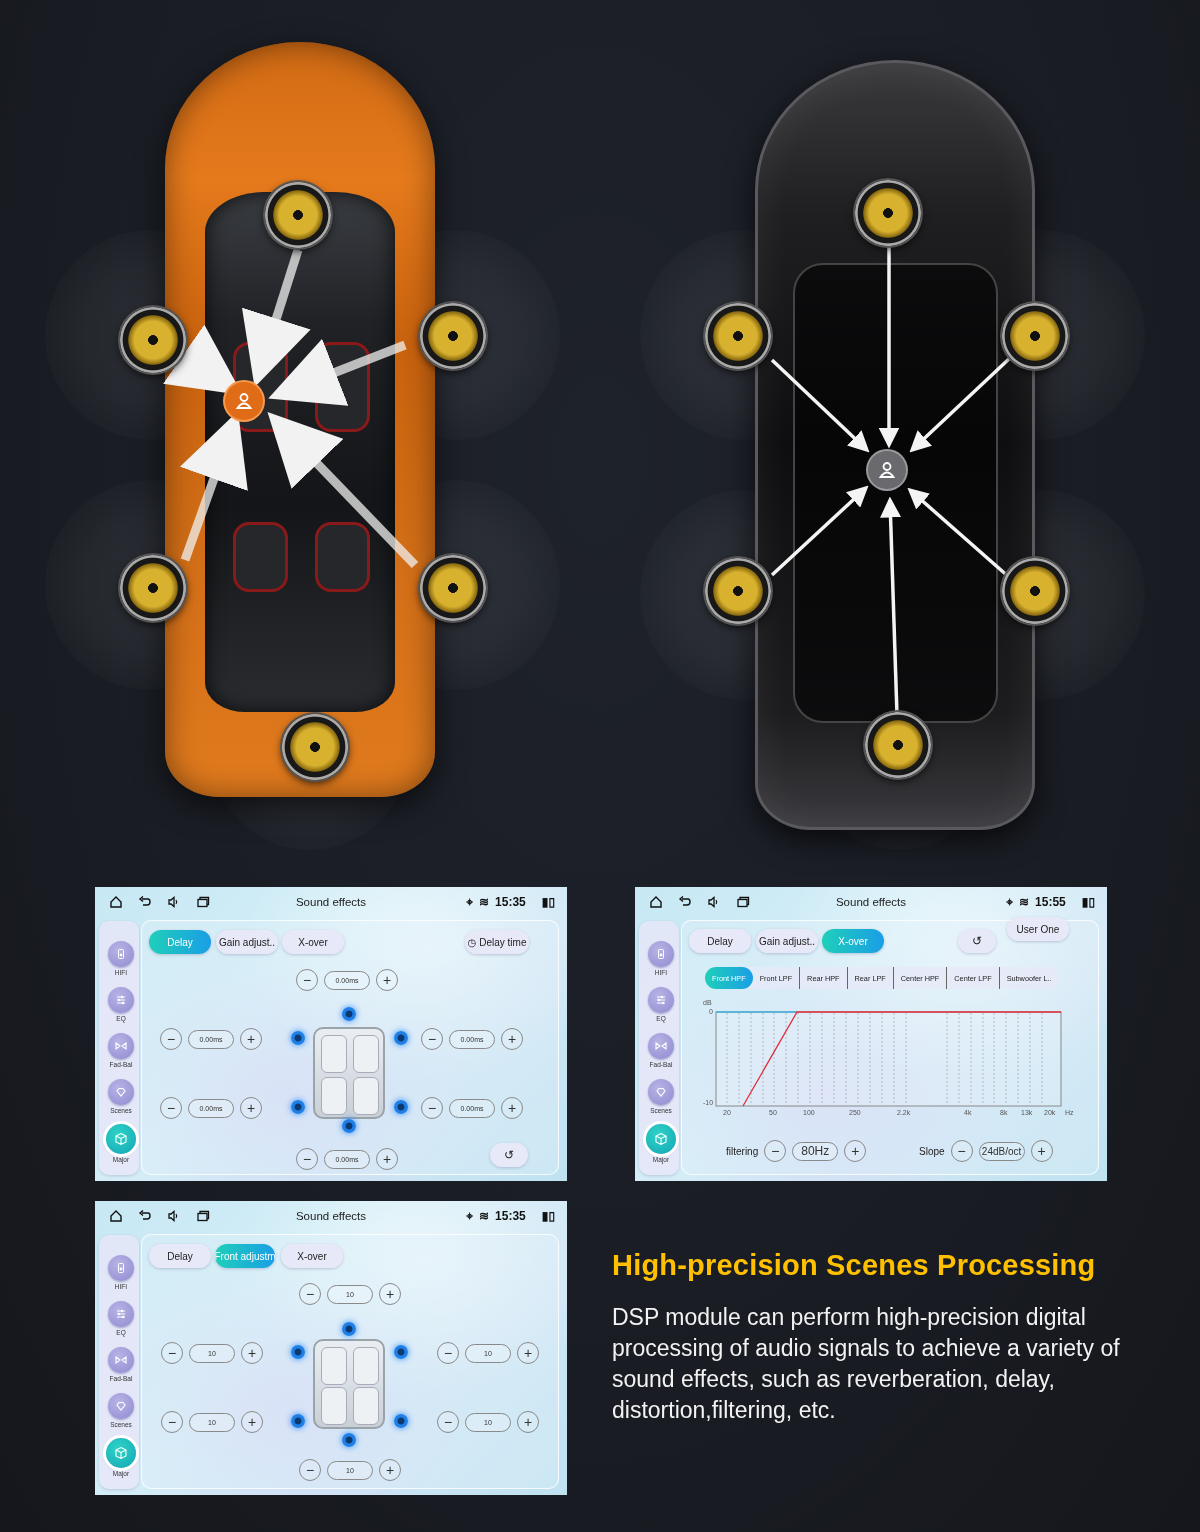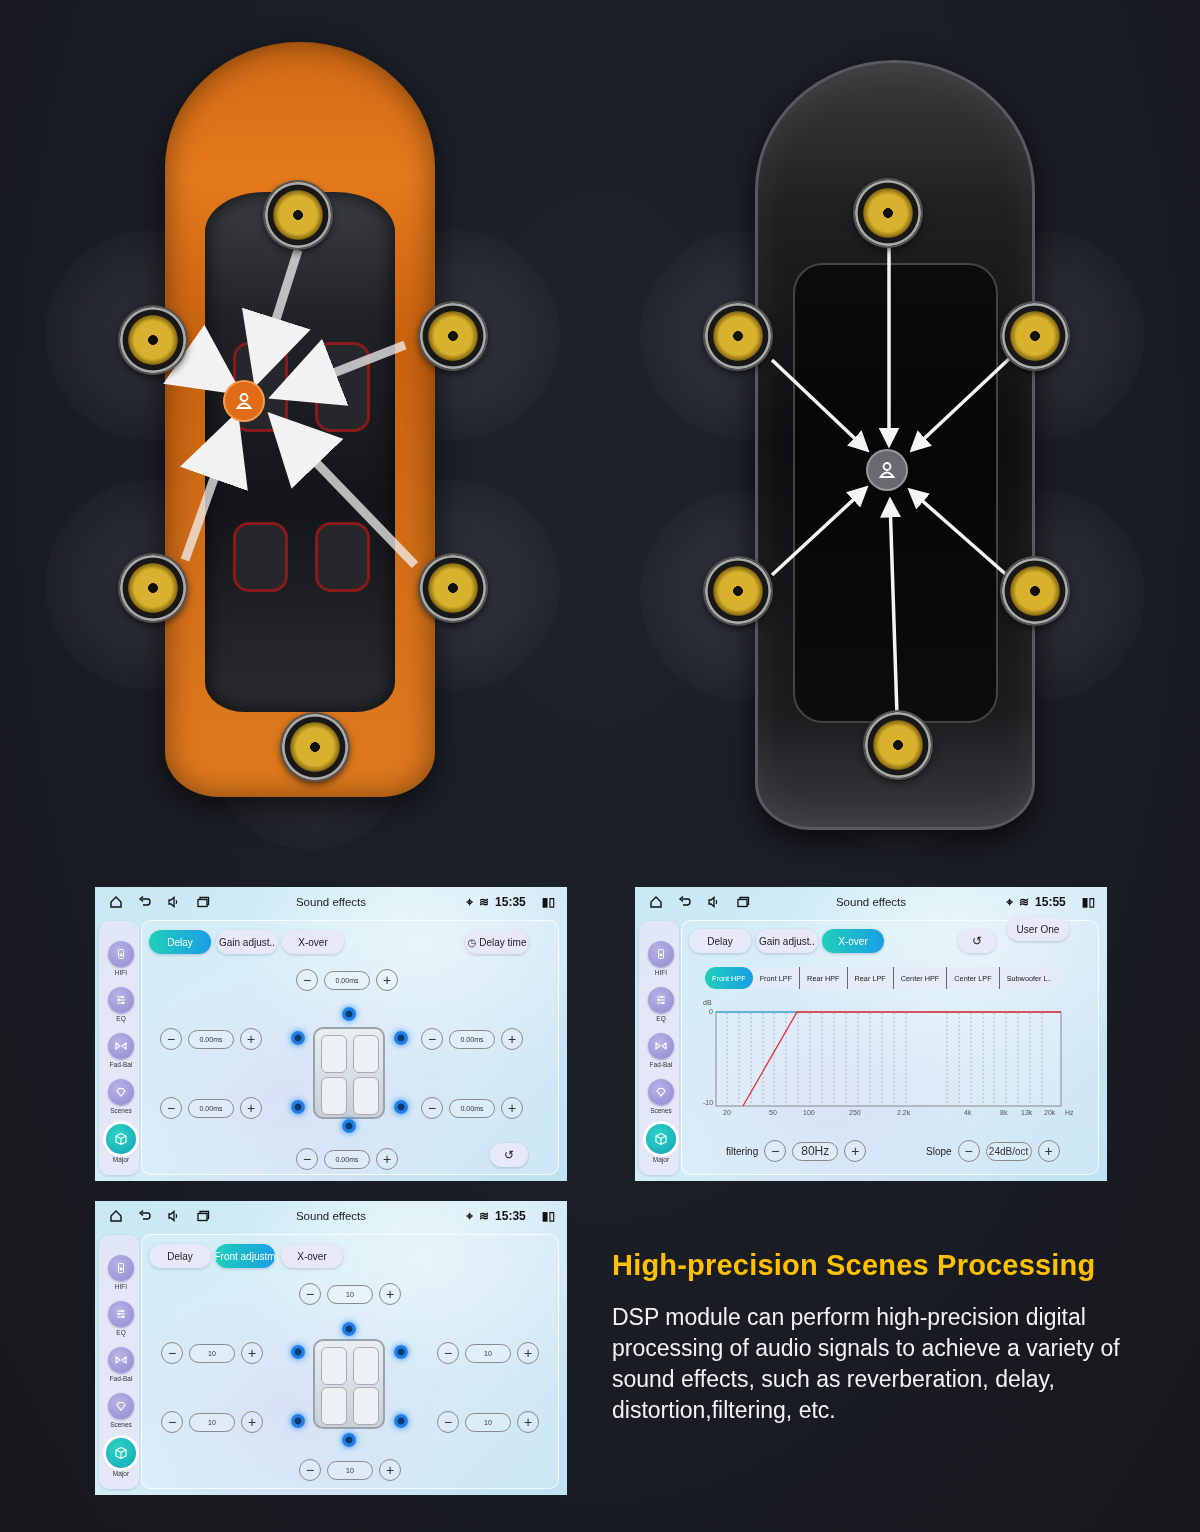--- a/index.html
+++ b/index.html
@@ -526,21 +526,21 @@
       <span style="position:absolute;left:364px">Hz</span>
     </div>
   </div>
 
   <div class="ctrl" style="left:91px;top:253px">
     <span style="font-size:10px;color:#222">filtering</span>
     <div class="round">−</div>
     <div class="val" style="width:46px;font-size:12px">80Hz</div>
     <div class="round">+</div>
   </div>
-  <div class="ctrl" style="left:291px;top:253px">
+  <div class="ctrl" style="left:284px;top:253px">
     <span style="font-size:10px;color:#222">Slope</span>
     <div class="round">−</div>
     <div class="val" style="width:46px;font-size:10px">24dB/oct</div>
     <div class="round">+</div>
   </div>
 </div>
 
 <div class="screen" style="left:95px;top:1201px">
   <div class="statusbar">
     <span class="sb-icon">

